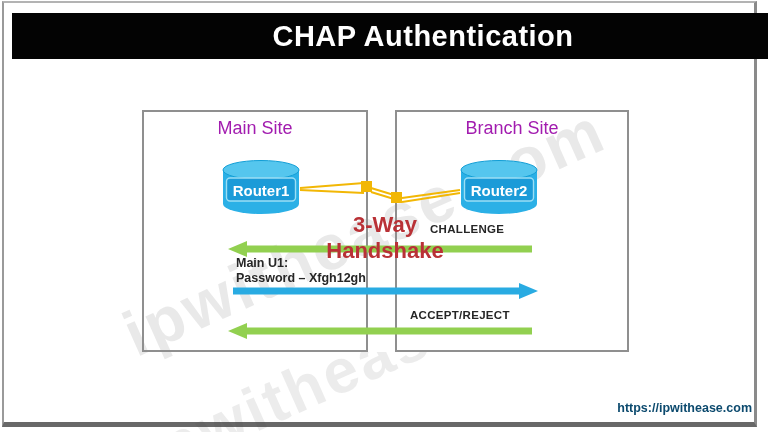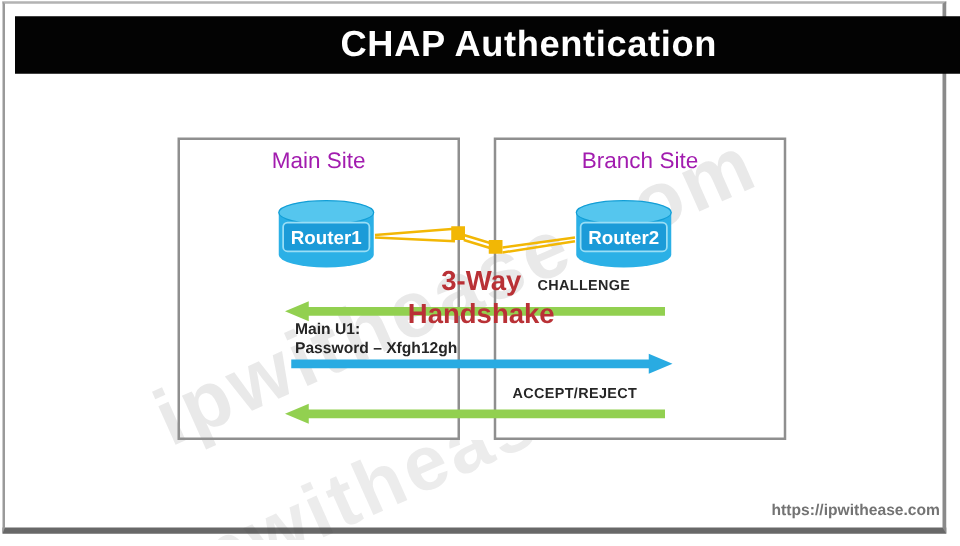--- a/index.html
+++ b/index.html
@@ -45,21 +45,21 @@
   .router svg text{font-family:"Liberation Sans","DejaVu Sans",sans-serif;font-weight:bold;}
   .overlay{position:absolute;left:0;top:0;z-index:4;pointer-events:none;}
   .lbl{position:absolute;z-index:5;color:#262626;font-weight:bold;}
   .lbl-heading{left:300px;top:212px;width:170px;text-align:center;font-size:22px;color:#b93136;}
   .lbl-challenge{left:430px;top:223px;width:103px;font-size:11.5px;letter-spacing:0.3px;}
   .lbl-cred1{left:236px;top:256px;font-size:12.5px;}
   .lbl-cred2{left:236px;top:271px;font-size:12.5px;}
   .lbl-accept{left:410px;top:309px;width:124px;text-align:left;font-size:11.5px;letter-spacing:0.3px;}
   .footer-link{
     position:absolute;right:16px;top:401px;z-index:5;
-    color:#737373;font-size:12.5px;font-weight:bold;text-decoration:none;
+    color:#0c4a6e;font-size:12.5px;font-weight:bold;text-decoration:none;
   }
 </style>
 </head>
 <body>
 
 <div class="frame"></div>
 
 <div class="watermark-wrap wm-main">
   <div class="watermark">ipwithease.com</div>
 </div>

